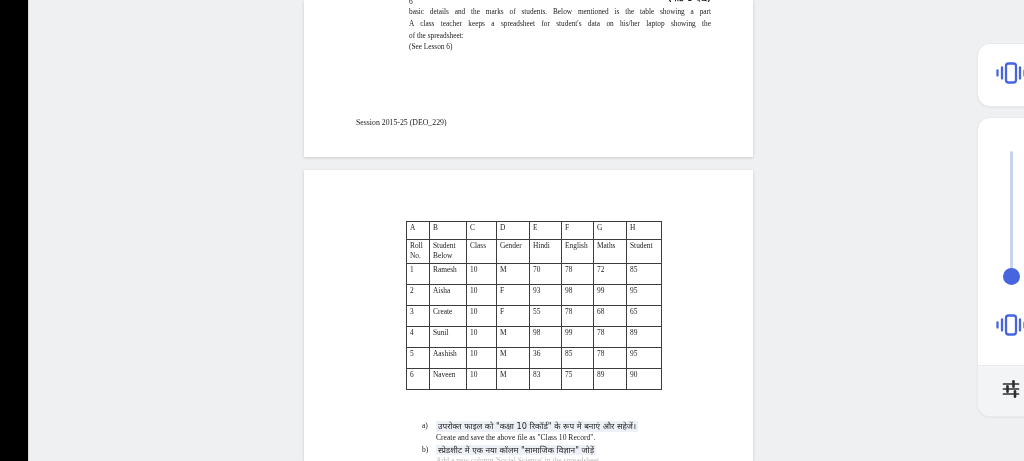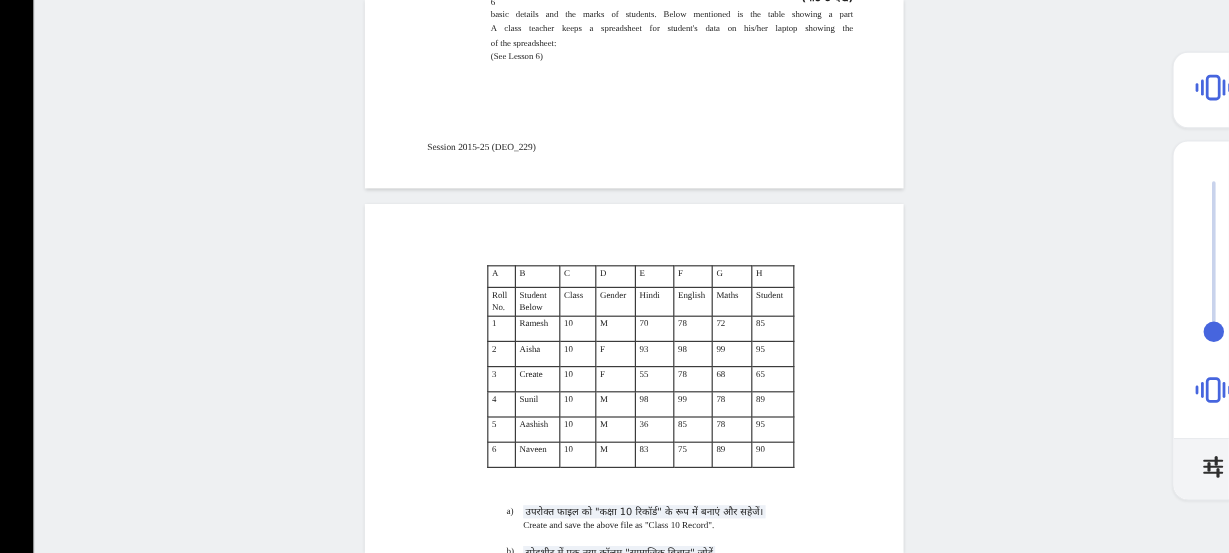--- a/index.html
+++ b/index.html
@@ -37,21 +37,21 @@
   .letters-row td{height:15px;}
   .header-row td{height:21px;}
   .data-row td{height:18px;}
 
   
   .questions{position:absolute;left:118px;top:251px;width:300px;font-size:7.6px;line-height:10px;color:#222;}
   .qrow{display:flex;gap:4px;align-items:flex-start;margin-bottom:1px;}
   .qlabel{flex:0 0 10px;}
   .hindi{font-family:"DejaVu Sans","Liberation Sans",sans-serif;font-size:8.2px;line-height:10.5px;
          background:var(--highlight,#edf1f7);padding:0 2px;}
-  .qeng{margin:1px 0 12px 14px;}
+  .qeng{margin:1px 0 2px 14px;}
   .qpartial{margin-left:14px;opacity:.32;filter:blur(.3px);}
 
   
   .card{position:absolute;left:948px;width:68px;background:#fff;border:1px solid #e8eaed;
         border-radius:13px;box-sizing:border-box;box-shadow:0 1px 2px rgba(0,0,0,.05);}
   .card-top{top:43px;height:64px;display:flex;align-items:center;justify-content:center;cursor:pointer;}
   .card-slider{top:117px;height:300px;overflow:hidden;}
   .slider-track{position:absolute;left:32px;top:33px;width:3px;height:118px;border-radius:2px;
                 background:var(--track,#c9d3ec);cursor:pointer;}
   .slider-thumb{position:absolute;left:25px;top:150px;width:17px;height:17px;border-radius:50%;

